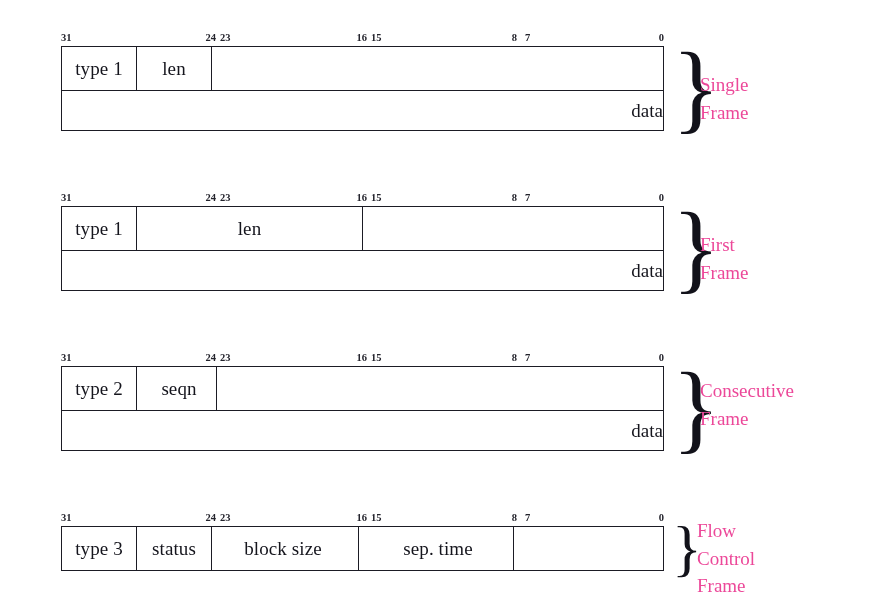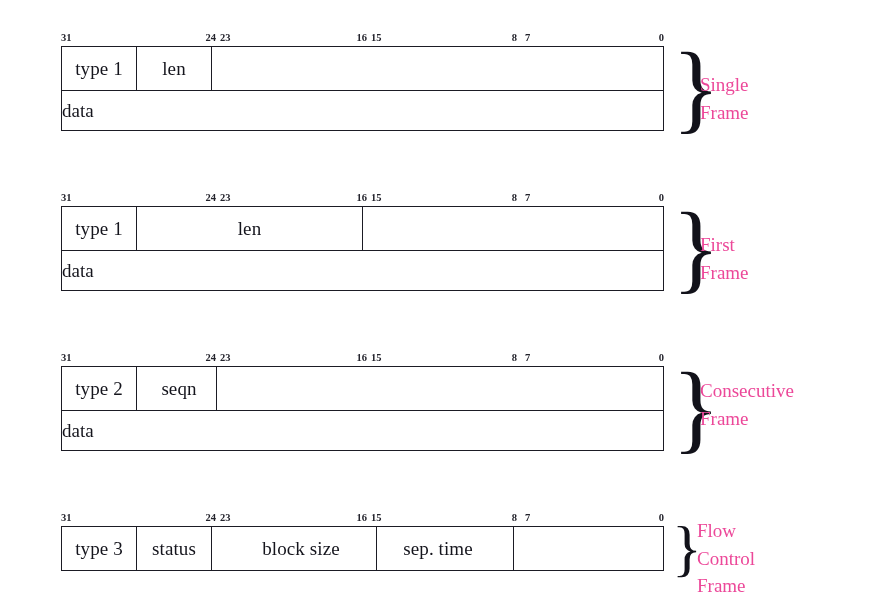--- a/index.html
+++ b/index.html
@@ -50,21 +50,21 @@
   }
   .cell.noborder{border-right:none;}
   .cell-label{display:block;}
 
   .datarow{
     position:absolute;
     box-sizing:border-box;
     border:1.3px solid #1b1b24;
     border-top:none;
     background:#ffffff;
-    display:flex;align-items:center;justify-content:flex-start;
+    display:flex;align-items:center;justify-content:flex-end;
     font-size:19px;color:#15151d;
   }
 
   
   .brace{
     position:absolute;
     color:#12121a;
     font-family:"Liberation Serif","DejaVu Serif",serif;
     line-height:0.96;
     font-weight:400;
@@ -187,21 +187,21 @@
       <span class="tick r" style="left:603px;">0</span>
     </div>
 
     <div class="row" style="left:61px;top:526px;width:603px;height:45px;">
       <div class="cell" style="left:0px;width:75px;">
           <span class="cell-label">type 3</span>
         </div>
       <div class="cell" style="left:75px;width:75px;">
           <span class="cell-label">status</span>
         </div>
-      <div class="cell" style="left:164px;width:151px;text-align:center;">
+      <div class="cell" style="left:146px;width:151px;text-align:center;">
           <span class="cell-label">block size</span>
         </div>
       <div class="cell" style="left:301px;width:151px;">
           <span class="cell-label">sep. time</span>
         </div>
       <div class="cell noborder" style="left:452px;right:0px;"></div>
     </div>
 
     <div class="brace" style="left:672px;top:519px;font-size:62px;">}</div>
     <div class="caption" style="left:697px;top:517px;">Flow Control

